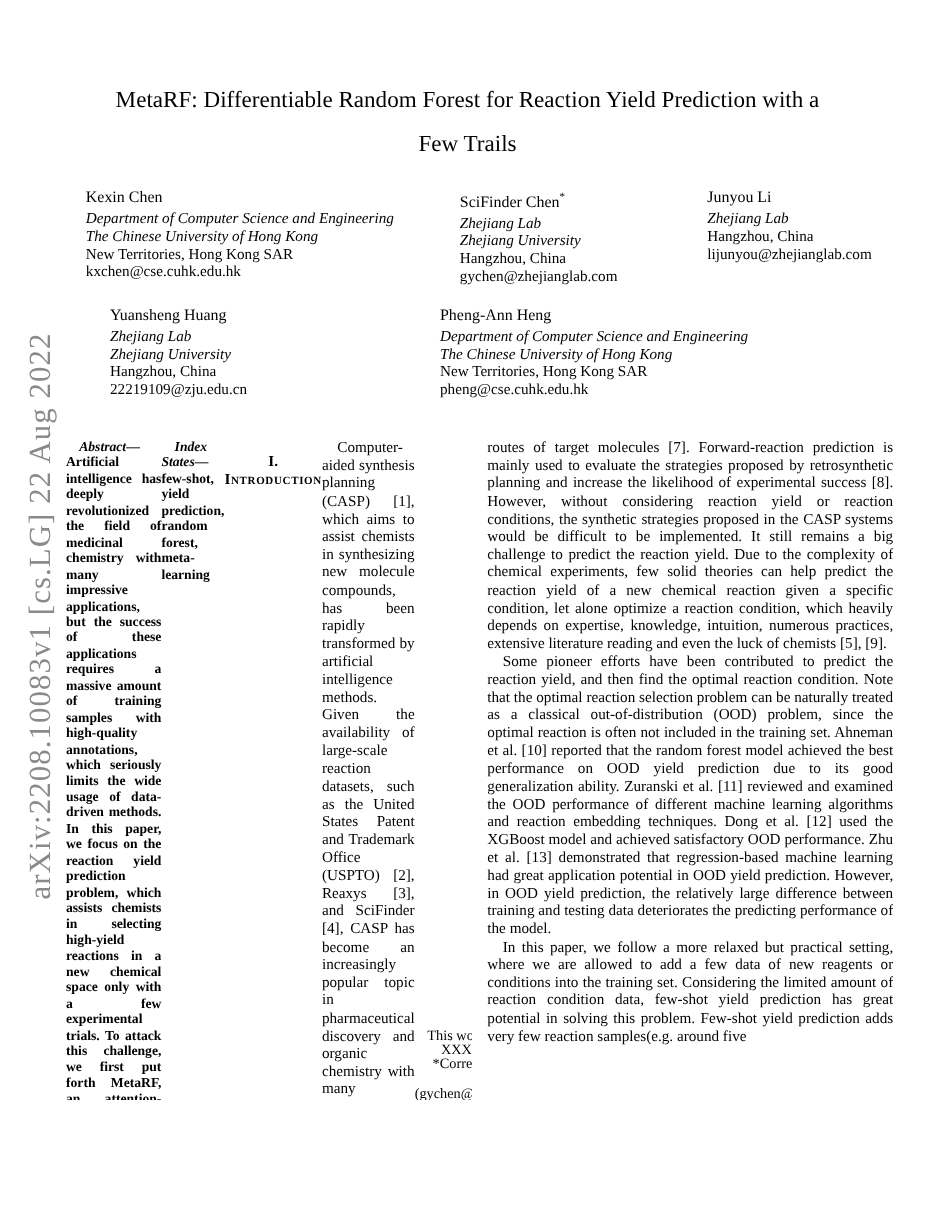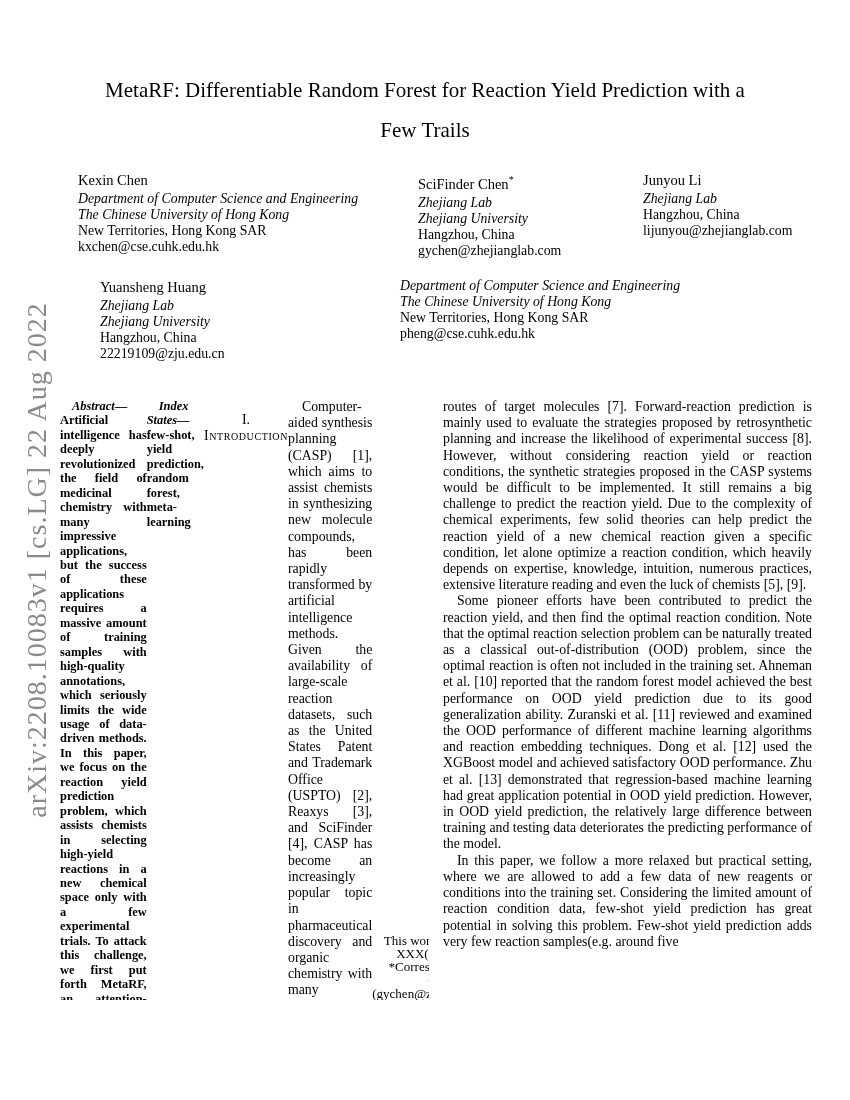--- a/index.html
+++ b/index.html
@@ -73,21 +73,21 @@
     line-height: 14.45px;
     font-weight: bold;
     text-indent: 12px;
     margin-top: 0px;
   }
   .lead-label { font-style: italic; font-weight: bold; }
   .section-heading {
     text-align: center;
     font-size: 13.8px;
     margin: 13px 0 9px 0;
-    font-weight: normal;
+    font-weight: bold;
   }
   .section-heading .sc { font-variant: small-caps; letter-spacing: 0.6px; }
   .body-para {
     font-size: 13.8px;
     line-height: 16.2px;
   }
   .indent { text-indent: 14px; }
   .footnote {
     margin-top: auto;
     font-size: 13px;
@@ -130,20 +130,21 @@
 
   <div class="authors-row2">
     <div class="author-block">
       <div class="author-name">Yuansheng Huang</div>
       <div class="author-line affil">Zhejiang Lab</div>
       <div class="author-line affil">Zhejiang University</div>
       <div class="author-line">Hangzhou, China</div>
       <div class="author-line">22219109@zju.edu.cn</div>
     </div>
     <div class="author-block">
+      <div class="author-name">Pheng-Ann Heng</div>
       <div class="author-line affil">Department of Computer Science and Engineering</div>
       <div class="author-line affil">The Chinese University of Hong Kong</div>
       <div class="author-line">New Territories, Hong Kong SAR</div>
       <div class="author-line">pheng@cse.cuhk.edu.hk</div>
     </div>
   </div>
 
   <div class="body-columns">
 
     <div class="col col-left">

